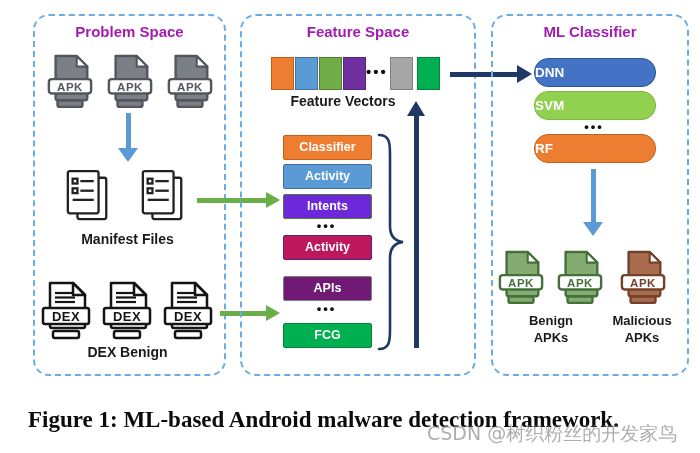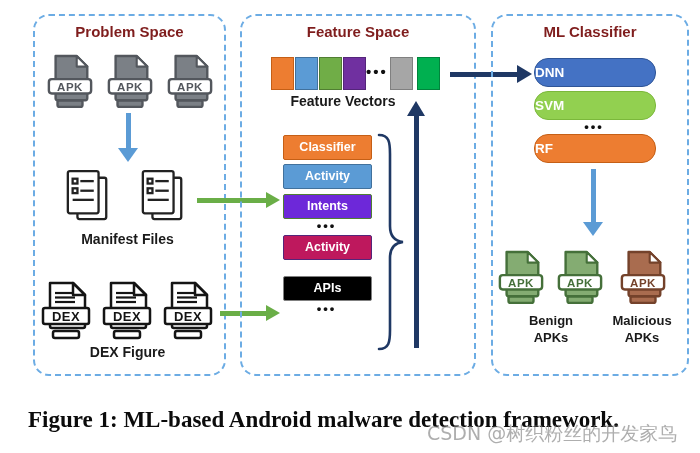--- a/index.html
+++ b/index.html
@@ -5,21 +5,21 @@
   html,body{margin:0;padding:0;background:#fff;}
   #stage{position:relative;width:700px;height:453px;background:#fff;overflow:hidden;
          font-family:"Liberation Sans",sans-serif;}
 
   
   .panel{position:absolute;top:14px;height:358px;border:2px dashed #6cace4;border-radius:16px;}
   #panel-problem{left:33px;width:189px;}
   #panel-feature{left:240px;width:232px;}
   #panel-classifier{left:491px;width:194px;}
   .panel-title{position:absolute;top:7px;left:0;width:100%;text-align:center;
-               font-size:15px;font-weight:700;color:#7f1d1d;}
+               font-size:15px;font-weight:700;color:#a21caf;}
 
   
   .lbl{position:absolute;text-align:center;font-weight:700;color:#1a1a1a;font-size:14px;}
   .ellipsis{position:absolute;text-align:center;font-weight:900;color:#111;letter-spacing:2px;}
 
   
   svg.icon{position:absolute;}
   .apk-icon.gray{--m:#7b8086;--d:#53575d;}
   .apk-icon.green{--m:#84ac72;--d:#45703a;}
   .apk-icon.brown{--m:#a96c4f;--d:#74422b;}
@@ -142,21 +142,21 @@
   <svg class="icon dex-icon" style="left:162px;top:280px" width="52" height="60" viewBox="0 0 52 60">
     <rect class="part" x="13" y="51" width="26" height="7" rx="2"></rect>
     <path class="part" d="M10 3 h23 l12 12 v31 a2 2 0 0 1 -2 2 H12 a2 2 0 0 1 -2 -2 z"></path>
     <path class="part" d="M33 3 l12 12 h-12 z"></path>
     <line class="tline" x1="15" y1="13" x2="33" y2="13"></line>
     <line class="tline" x1="15" y1="17.5" x2="35" y2="17.5"></line>
     <line class="tline" x1="15" y1="22" x2="35" y2="22"></line>
     <rect class="part" x="3" y="28" width="46" height="16" rx="2"></rect>
     <text class="label" x="26" y="40.5" text-anchor="middle">DEX</text>
   </svg>
-  <div class="lbl" style="left:33px;top:344px;width:189px">DEX Figure</div>
+  <div class="lbl" style="left:33px;top:344px;width:189px">DEX Benign</div>
 
   <div class="shaft green" style="left:197px;top:198px;width:70px;height:5px"></div>
   <div class="head right-green" style="left:266px;top:192px"></div>
   <div class="shaft green" style="left:220px;top:311px;width:47px;height:5px"></div>
   <div class="head right-green" style="left:266px;top:305px"></div>
 
   <div class="panel" id="panel-feature">
     <div class="panel-title">Feature Space</div>
   </div>
 
@@ -167,22 +167,23 @@
   <div class="ellipsis" style="left:365px;top:63px;width:24px;font-size:15px">•••</div>
   <span class="fv-square" style="left: 390px; background-color: rgb(166, 166, 166); border-color: rgb(128, 128, 128);"></span>
   <span class="fv-square" style="left: 417px; background-color: rgb(0, 176, 80); border-color: rgb(0, 132, 60);"></span>
   <div class="lbl" style="left:258px;top:93px;width:170px">Feature Vectors</div>
 
   <div class="fbox" style="top: 135px; background-color: rgb(237, 125, 49); border-color: rgb(197, 95, 22);">Classifier</div>
   <div class="fbox" style="top: 164px; background-color: rgb(91, 155, 213); border-color: rgb(65, 113, 156);">Activity</div>
   <div class="fbox" style="top: 194px; background-color: #6d28d9; border-color: rgb(80, 126, 50);">Intents</div>
   <div class="ellipsis" style="left:283px;top:218px;width:87px;font-size:13px">•••</div>
   <div class="fbox" style="top: 235px; background-color: #be185d; border-color: rgb(84, 37, 122);">Activity</div>
-  <div class="fbox" style="top: 276px; background-color: #000000; border-color: rgb(128, 128, 128);">APIs</div>
+  <div class="fbox" style="top: 276px; background-color: #701a75; border-color: rgb(128, 128, 128);">APIs</div>
   <div class="ellipsis" style="left:283px;top:301px;width:87px;font-size:13px">•••</div>
+  <div class="fbox" style="top: 323px; background-color: rgb(0, 176, 80); border-color: rgb(0, 132, 60);">FCG</div>
 
   <svg id="brace" width="30" height="220" viewBox="0 0 30 220">
     <path d="M3 3 C13 3 14 10 14 22 L14 94 C14 103 18 109 27 110 C18 111 14 117 14 126 L14 198 C14 210 13 217 3 217"></path>
   </svg>
 
   <div class="shaft navy" style="left:414px;top:115px;width:5px;height:233px"></div>
   <div class="head up-navy" style="left:407px;top:101px"></div>
 
   <div class="shaft navy" style="left:450px;top:72px;width:68px;height:5px"></div>
   <div class="head right-navy" style="left:517px;top:65px"></div>

